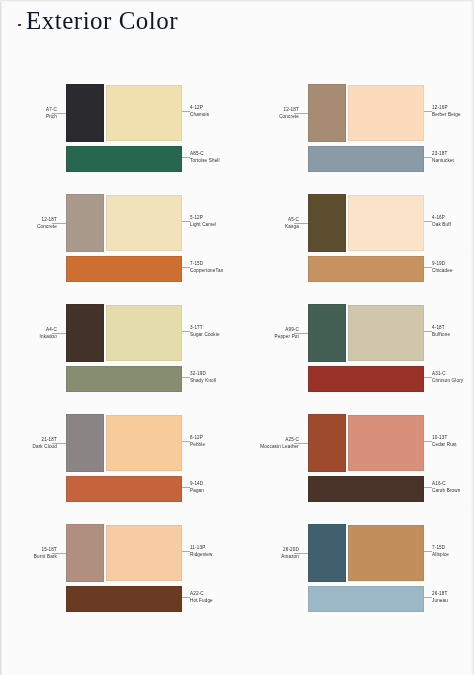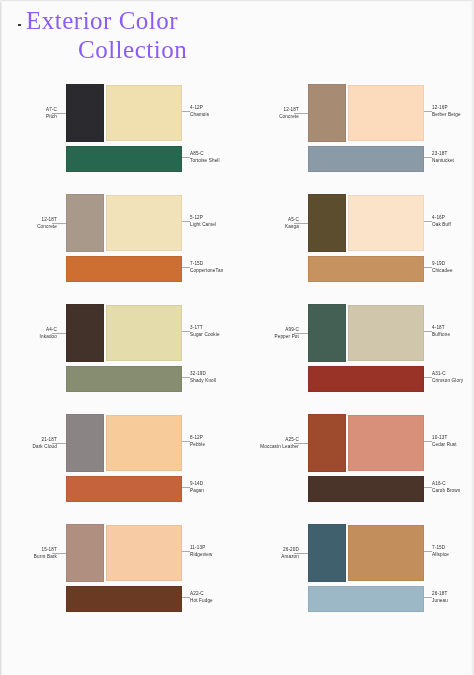--- a/index.html
+++ b/index.html
@@ -43,21 +43,21 @@
 
   
   #title-block {
     position: absolute;
     left: 0;
     top: 8px;
     width: 260px;
   }
   .title-line {
     font-family: "Liberation Serif", "DejaVu Serif", serif;
-    color: #8b5cf6;
+    color: #0f172a;
     font-weight: 400;
     letter-spacing: 0.5px;
     line-height: 1.0;
   }
   .title-line-1 {
     font-size: 25px;
     padding-left: 26px;
   }
   .title-line-2 {
     font-size: 25px;
@@ -193,21 +193,20 @@
 
 <div id="page">
 
   <div class="edge-left"></div>
   <div class="edge-right"></div>
   <div class="edge-top"></div>
 
   <div id="title-block">
     <div class="title-dot"></div>
     <div class="title-line title-line-1">Exterior  Color</div>
-    <div class="title-line title-line-2">Collection</div>
   </div>
 
   <div class="column col-left" id="col-left">
       <div class="group">
         <div class="swatches">
           <div class="sw-dark" style="background: rgb(43, 42, 46);"></div>
           <div class="sw-light" style="background: rgb(240, 224, 176);"></div>
           <div class="sw-wide" style="background: rgb(39, 103, 79);"></div>
         </div>
         <div class="leader leader-dark"></div>

